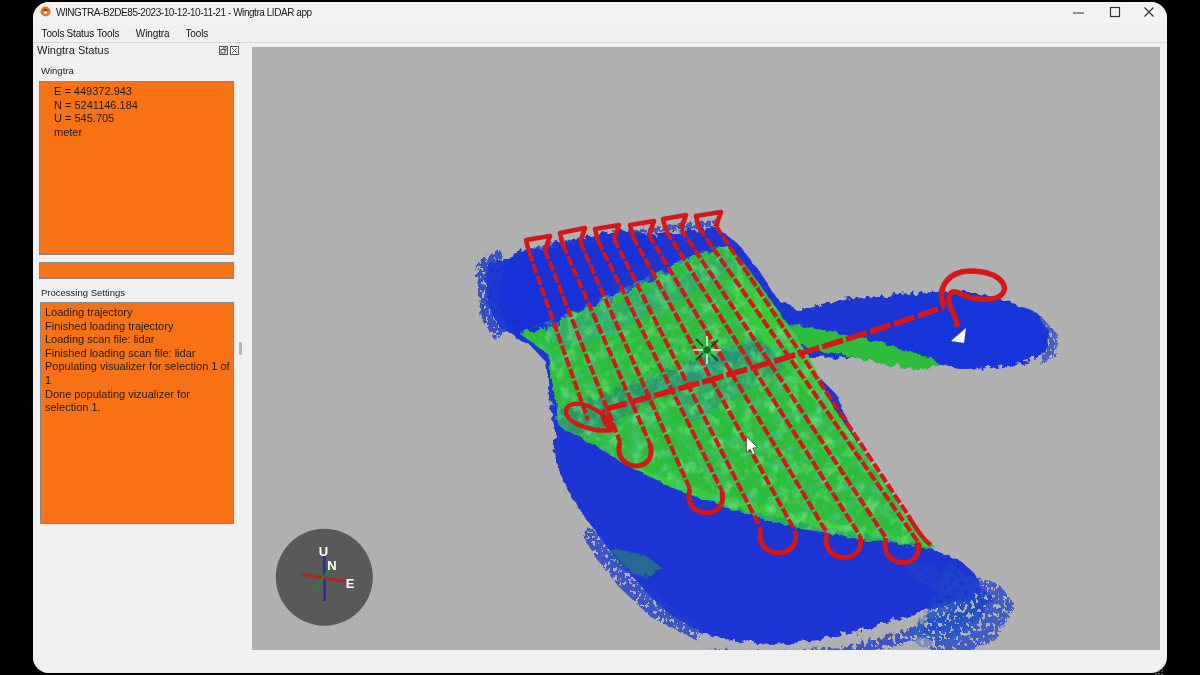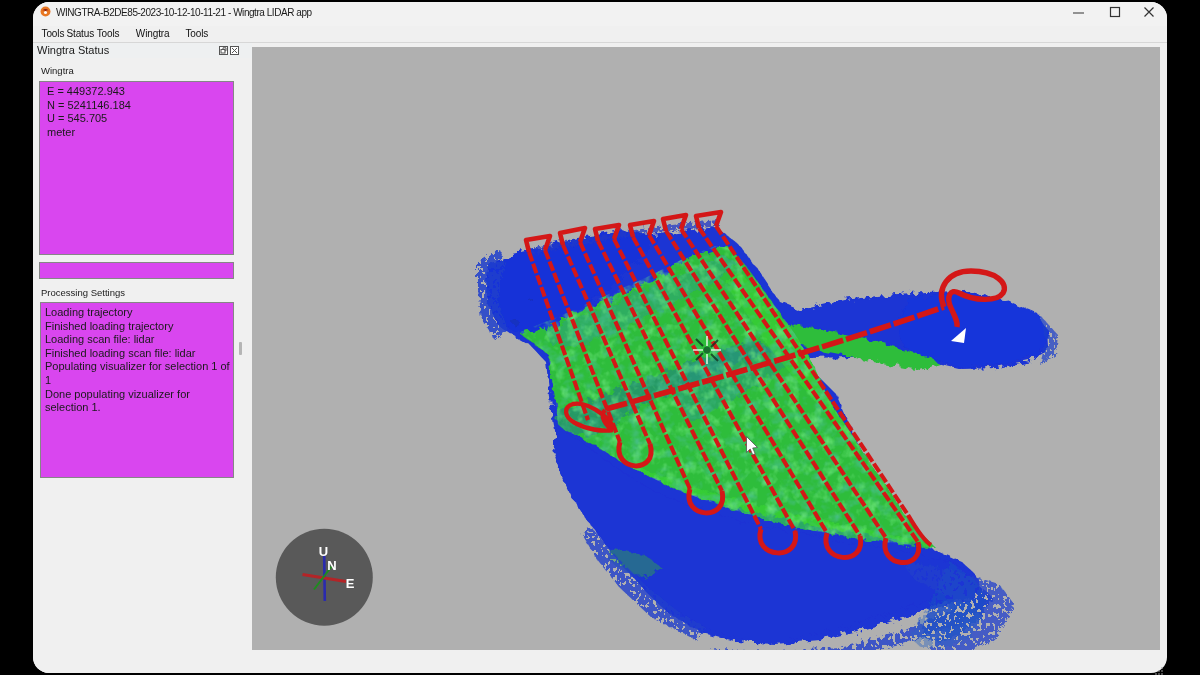--- a/index.html
+++ b/index.html
@@ -9,21 +9,21 @@
 #titlebar{position:absolute;left:0;top:0;width:100%;height:24px;background:#f2f2f2}
 #appicon{position:absolute;left:7px;top:4px;width:11px;height:11px}
 #title{position:absolute;left:23px;top:5px;font-size:10px;color:#1a1a1a;letter-spacing:-0.45px}
 .winbtn{position:absolute;top:0;width:34px;height:22px;color:#333}
 #menubar{position:absolute;left:0;top:24px;width:100%;height:16px;font-size:10px;color:#111;letter-spacing:-0.1px}
 .mi{position:absolute;top:2px}
 #menuline{position:absolute;left:0;top:40px;width:100%;height:0;border-bottom:1px solid #d7d7d7}
 #dockhead{position:absolute;left:0;top:41px;width:219px;height:15px;background:#eef0f1;font-size:11px;color:#1a1a1a}
 #panel{position:absolute;left:0;top:56px;width:219px;height:615px;background:#f0f0f0}
 .lbl{position:absolute;font-size:9.5px;color:#1a1a1a}
-.box{position:absolute;background:#d946ef;border:1px solid #868686;font-size:11px;color:#1a1a1a;line-height:13.6px;padding:3px 0 0 7px}
+.box{position:absolute;background:#f97316;border:1px solid #868686;font-size:11px;color:#1a1a1a;line-height:13.6px;padding:3px 0 0 14px}
 #viewport{position:absolute;left:219px;top:45px;width:908px;height:603px;background:#b0b0b0}
 </style>
 </head>
 <body>
 <div id="stage">
 <div id="win">
   <div id="titlebar"></div>
   <svg id="appicon" viewBox="0 0 16 16">
         <circle cx="8" cy="8" r="7.2" fill="#e87722"></circle>
         <path d="M3.5 6.5 Q8 2.5 12.5 6.5 Q10 5.5 8 7.5 Q6 5.5 3.5 6.5Z" fill="#8d1f12"></path>
@@ -56,21 +56,21 @@
     <svg style="position:absolute;left:197px;top:3px" width="9" height="9" viewBox="0 0 9 9">
           <rect x="0.5" y="0.5" width="8" height="8" fill="#fff" stroke="#555" stroke-width="1"></rect>
           <path d="M2 2l5 5M7 2l-5 5" stroke="#555" stroke-width="1"></path>
         </svg>
   </div>
   <div id="panel">
     <div class="lbl" style="left:8px;top:7px">Wingtra</div>
     <div class="box" style="left:6px;top:23px;width:195px;height:174px">E&nbsp;=&nbsp;449372.943<br>N&nbsp;=&nbsp;5241146.184<br>U&nbsp;=&nbsp;545.705<br>meter</div>
     <div class="box" style="left:6px;top:204px;width:195px;height:17px"></div>
     <div class="lbl" style="left:8px;top:229px">Processing Settings</div>
-    <div class="box" style="left:7px;top:244px;width:194px;height:176px;padding-left:4px">Loading trajectory<br>Finished loading trajectory<br>Loading scan file: lidar<br>Finished loading scan file: lidar<br>Populating visualizer for selection 1 of<br>1<br>Done populating vizualizer for<br>selection 1.</div>
+    <div class="box" style="left:7px;top:244px;width:194px;height:222px;padding-left:4px">Loading trajectory<br>Finished loading trajectory<br>Loading scan file: lidar<br>Finished loading scan file: lidar<br>Populating visualizer for selection 1 of<br>1<br>Done populating vizualizer for<br>selection 1.</div>
   </div>
   <div style="position:absolute;left:206px;top:340px;width:3px;height:13px;background:#b5b5b5;border-radius:1px"></div>
   <div id="viewport">
   <svg width="908" height="603" viewBox="252 47 908 603">
     <defs>
       <filter id="rough" x="-15%" y="-15%" width="130%" height="130%">
         <feTurbulence type="fractalNoise" baseFrequency="0.13" numOctaves="3" seed="11" result="n"></feTurbulence>
         <feDisplacementMap in="SourceGraphic" in2="n" scale="11"></feDisplacementMap>
       </filter>
       <filter id="dissolve" x="-20%" y="-20%" width="140%" height="140%">

